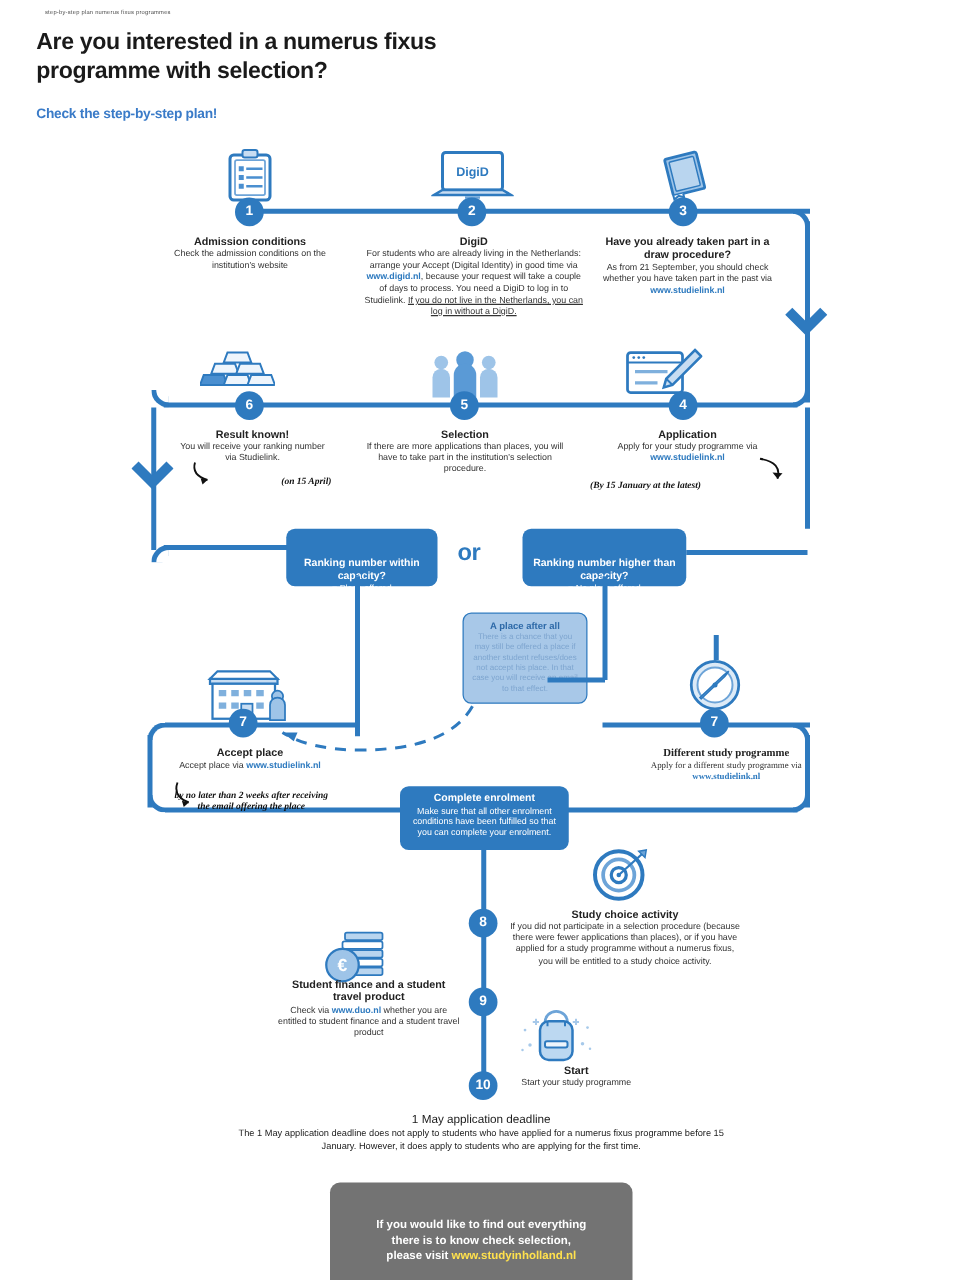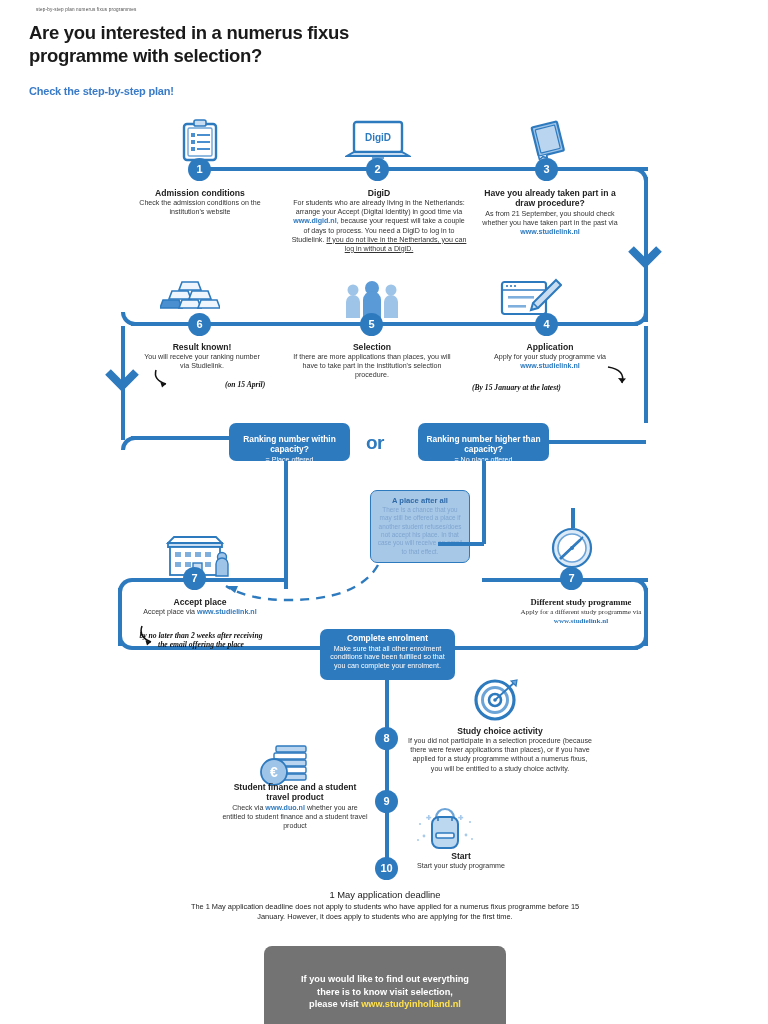--- a/index.html
+++ b/index.html
@@ -62,21 +62,21 @@
     font-family: "Liberation Serif", serif;
     font-style: italic; font-weight: bold; font-size: 7.6px; color: #111;
   }
 
   
   .icon { position: absolute; }
 
   
   .dbox {
     position: absolute; background: #2e7abf; border-radius: 7px;
-    color: #fff; text-align: center; padding: 12px 7px;
+    color: #fff; text-align: center; padding: 23px 7px;
   }
   .dbox .dh { font-size: 8.4px; font-weight: bold; line-height: 1.18; }
   .dbox .ds { font-size: 7.1px; line-height: 1.2; margin-top: 1px; }
   .or-word {
     position: absolute; font-size: 19px; font-weight: bold; color: #2e7abf;
     letter-spacing: -.5px;
   }
 
   .lightbox {
     position: absolute; background: #a8c8e8; border: 1.6px solid #2e7abf;
@@ -405,19 +405,19 @@
     <p>Start your study programme</p>
   </div>
 
   <div class="deadline" style="left:190px; top:889px; width:390px;">
     <h3>1 May application deadline</h3>
     <p>The 1 May application deadline does not apply to students who have applied for a numerus fixus programme before 15 January. However, it does apply to students who are applying for the first time.</p>
   </div>
 
   <div class="cta" style="left:264px; top:946px; width:242px;">
     <div>If you would like to find out everything</div>
-    <div>there is to know visit selection,</div>
+    <div>there is to know check selection,</div>
     <div>
       <span>please visit </span><span class="ctalink">www.studyinholland.nl</span>
     </div>
   </div>
 
 </div>
 
 </body></html>

